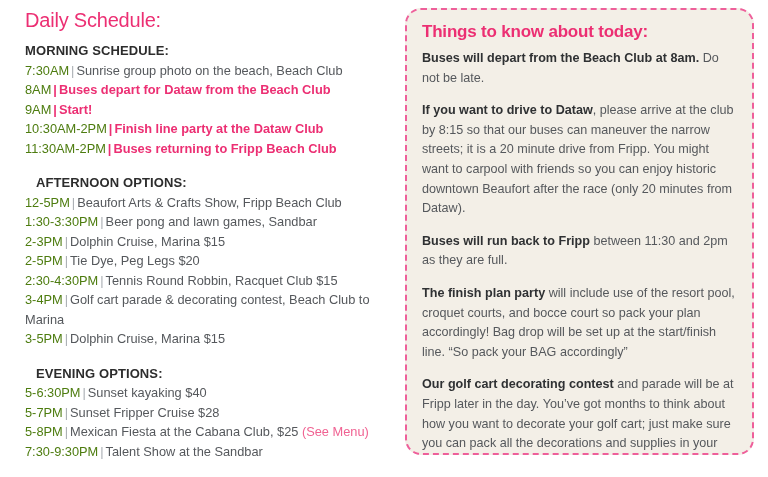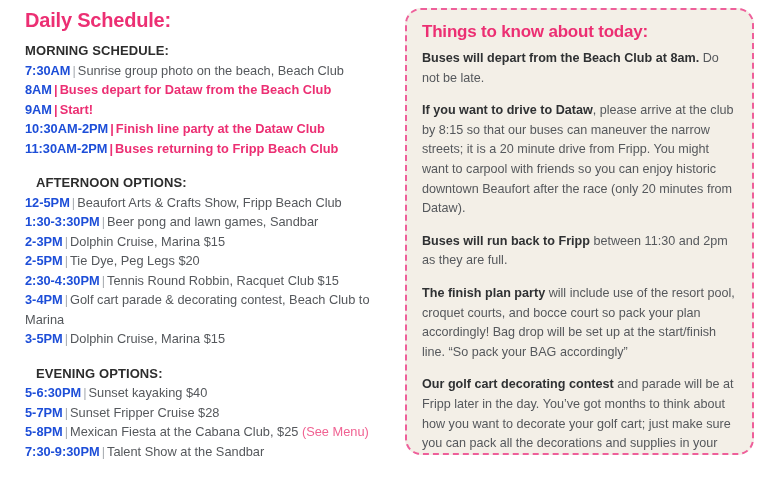--- a/index.html
+++ b/index.html
@@ -29,21 +29,21 @@
     top: 0;
     width: 396px;
     height: 477px;
     box-sizing: border-box;
     padding: 8px 14px 0 25px;
   }
   .schedule-title {
     margin: 0 0 9px 0;
     font-size: 20px;
     line-height: 24px;
-    font-weight: 700;
+    font-weight: 400;
     letter-spacing: -0.2px;
     color: #ec2f73;
   }
   .section-head {
     margin: 0;
     font-size: 13px;
     line-height: 19.5px;
     font-weight: 700;
     letter-spacing: 0.1px;
     color: #2d2d2d;
@@ -51,22 +51,22 @@
   .section-head.spaced { margin-top: 15px; margin-left: 11px; }
 
   .sched-line {
     font-size: 12.8px;
     line-height: 19.5px;
     color: #55585c;
     font-weight: 400;
     white-space: normal;
   }
   .sched-line .t {
-    color: #1d4ed8;
-    font-weight: 700;
+    color: #4d7c0f;
+    font-weight: 400;
   }
   .sched-line .sep {
     color: #a9adb2;
     font-weight: 400;
     padding: 0 2px;
   }
   .sched-line.all-pink,
   .sched-line.all-pink .sep {
     color: #ec2f73;
     font-weight: 700;

